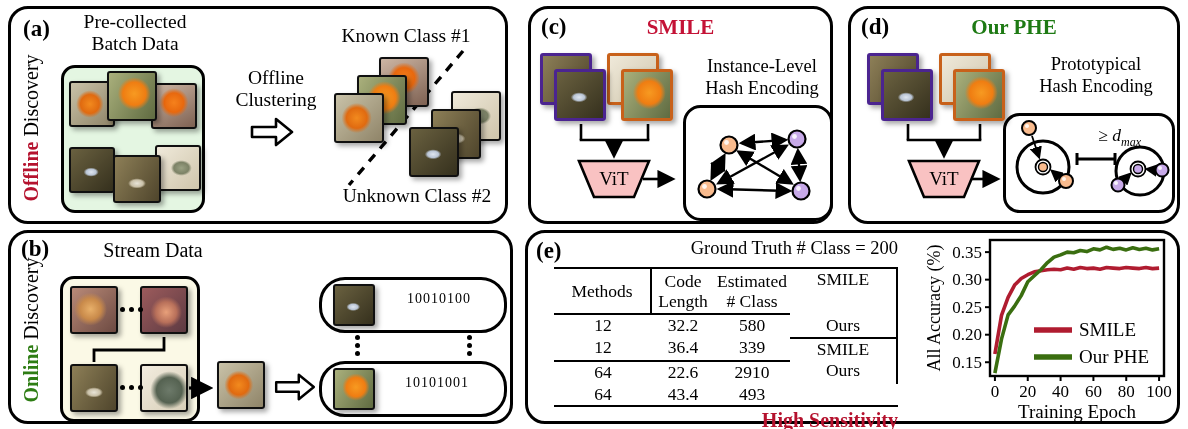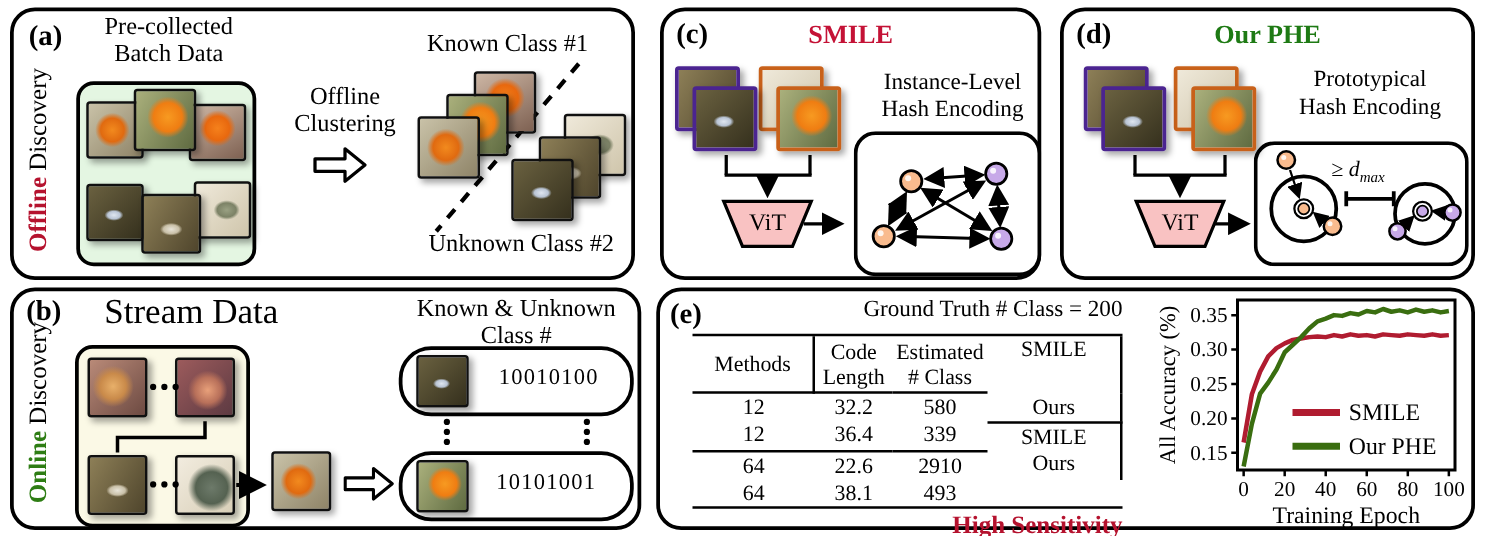--- a/index.html
+++ b/index.html
@@ -22,29 +22,29 @@
   .ph-d2{background:radial-gradient(ellipse 35% 20% at 50% 60%,#e8e4d8 0%,#c9c0a8 40%,rgba(0,0,0,0) 58%),linear-gradient(120deg,#8d7f57,#4f452c)}
   .ph-t1{background:radial-gradient(ellipse 40% 30% at 58% 50%,#9aa183 0%,#7c8266 45%,rgba(0,0,0,0) 62%),linear-gradient(135deg,#efe9da,#cfc5ab)}
   .ph-m1{background:radial-gradient(circle at 42% 48%,#e8b06a 0%,#c98a4a 30%,rgba(0,0,0,0) 48%),linear-gradient(135deg,#b98a78,#6d4a42)}
   .ph-m2{background:radial-gradient(circle at 55% 55%,#e8a07a 0%,#b8705a 30%,rgba(0,0,0,0) 46%),linear-gradient(135deg,#9c5b5c,#5d3a42)}
   .ph-w1{background:radial-gradient(circle at 62% 55%,#6d7a6a 0%,#556251 35%,rgba(0,0,0,0) 52%),linear-gradient(135deg,#f2ecdf,#d8cfb8)}
   .bd-purple{border-color:#4b2490;border-width:3px}
   .bd-orange{border-color:#c8611a;border-width:3px}
   .greenbox{position:absolute;background:#e4f6e2;border:3px solid #000;border-radius:14px;box-sizing:border-box}
   .creambox{position:absolute;background:#fbf9e6;border:3px solid #000;border-radius:14px;box-sizing:border-box}
   .pill{position:absolute;border:3px solid #000;border-radius:26px;box-sizing:border-box;background:#fff}
-  .code{position:absolute;font-size:18px;letter-spacing:1px;text-align:center}
+  .code{position:absolute;font-size:14px;letter-spacing:1px;text-align:center}
   .vdots{position:absolute;display:flex;flex-direction:column;gap:3px;align-items:center}
   .hdots{position:absolute;display:flex;flex-direction:row;gap:4px;align-items:center}
   .vdots i,.hdots i{width:5px;height:5px;border-radius:50%;background:#000;display:block}
   .ctitle{position:absolute;left:0;right:0;top:6px;text-align:center;font-weight:bold;font-size:21px}
   .t-red{color:#c41236}
   .t-green{color:#1e7a14}
   .vit-label{position:absolute;font-size:19px;text-align:center}
-  .formula{position:absolute;font-style:italic;font-size:17.5px;text-align:left}
+  .formula{position:absolute;font-style:italic;font-size:17.5px;text-align:right}
   .formula sub{font-size:12px}
   .tbl{position:absolute;width:344px}
   .tbl-title{text-align:right;font-size:18.5px;line-height:21px;border-bottom:2.5px solid #000;padding-bottom:8px}
   .tgrid{display:grid;grid-template-columns:98px 62px 76px 108px;border-bottom:2.5px solid #000}
   .tc{text-align:center;font-size:17.5px;line-height:21.5px;padding:0}
   .th{border-bottom:2.5px solid #000;padding:3px 0 2px;font-size:17.5px;line-height:19.5px}
   .thm{display:flex;align-items:center;justify-content:center}
   .c0{border-right:2px solid #000}
   .gs{border-top:2px solid #000}
   .tcap{text-align:right;font-weight:bold;font-size:20px;color:#b5122e;margin-top:2px}
@@ -101,21 +101,21 @@
     <div class="cap" style="left:316px;top:176px;width:180px">Unknown Class #2</div>
   </div>
 
   <div class="panel" style="left:8px;top:230px;width:505px;height:194px">
     <div class="tag" style="left:10px;top:4px">(b)</div>
     <div class="vlabel" style="left:-68px;top:84px;width:180px;height:26px">
       <span class="w-green">Online</span>
       <span>Discovery</span>
     </div>
 
-    <div class="cap" style="left:52px;top:6px;width:180px;font-size:28px">Stream Data</div>
+    <div class="cap" style="left:52px;top:6px;width:180px;font-size:20px">Stream Data</div>
     <div class="creambox" style="left:49px;top:43px;width:140px;height:146px"></div>
     <div class="ph ph-m1" style="left:59px;top:53px;width:48px;height:48px"></div>
     <div class="ph ph-m2" style="left:129px;top:53px;width:48px;height:48px"></div>
     <div class="hdots" style="left:109px;top:74px">
         <i></i>
         <i></i>
         <i></i>
       </div>
     <div class="ph ph-d2" style="left:59px;top:131px;width:48px;height:48px"></div>
     <div class="ph ph-w1" style="left:129px;top:131px;width:48px;height:48px"></div>
@@ -128,22 +128,20 @@
     <svg class="abs" style="left:0;top:0;pointer-events:none" width="505" height="194">
       <path d="M153 104 V117 H83 V129" fill="none" stroke="#000" stroke-width="2.8"></path>
       <line x1="178" y1="155" x2="198" y2="155" stroke="#000" stroke-width="3.2" marker-end="url(#mA)"></line>
     </svg>
 
     <div class="ph ph-o1" style="left:206px;top:128px;width:48px;height:48px"></div>
     <svg class="abs" style="left:262px;top:138px" width="44" height="32" viewBox="0 0 46 34">
       <path d="M3 12 H27 V4 L43 17 L27 30 V22 H3 Z" fill="#fff" stroke="#000" stroke-width="2.6" stroke-linejoin="round"></path>
     </svg>
 
-    <div class="cap preline" style="left:302px;top:4px;width:200px;font-size:19.5px;line-height:21px">Known &amp; Unknown
-Class #</div>
     <div class="pill" style="left:308px;top:44px;width:188px;height:56px"></div>
     <div class="ph ph-d1" style="left:322px;top:51px;width:42px;height:42px"></div>
     <div class="code" style="left:364px;top:58px;width:128px">10010100</div>
     <div class="vdots" style="left:344px;top:102px">
         <i></i>
         <i></i>
         <i></i>
       </div>
     <div class="vdots" style="left:456px;top:102px">
         <i></i>
@@ -263,21 +261,21 @@
           <div class="tc c0">Ours</div>
           <div class="tc">12</div>
           <div class="tc">36.4</div>
           <div class="tc">339</div>
           <div class="tc c0 gs">SMILE</div>
           <div class="tc gs">64</div>
           <div class="tc gs">22.6</div>
           <div class="tc gs">2910</div>
           <div class="tc c0">Ours</div>
           <div class="tc">64</div>
-          <div class="tc">38.1</div>
+          <div class="tc">43.4</div>
           <div class="tc">493</div>
         </div>
       <div class="tcap">High Sensitivity</div>
     </div>
 
     <svg class="abs" id="acc-chart" style="left:398px;top:-3px" width="252" height="196" viewBox="0 0 252 196">
         <rect x="64" y="10" width="174" height="136" fill="none" stroke="#000" stroke-width="2.4"></rect>
         <line x1="59" y1="132.23481781376518" x2="64" y2="132.23481781376518" stroke="#000" stroke-width="2"></line>
         <text x="56" y="137.73481781376518" text-anchor="end" font-size="17">0.15</text>
         <line x1="59" y1="104.70445344129554" x2="64" y2="104.70445344129554" stroke="#000" stroke-width="2"></line>

